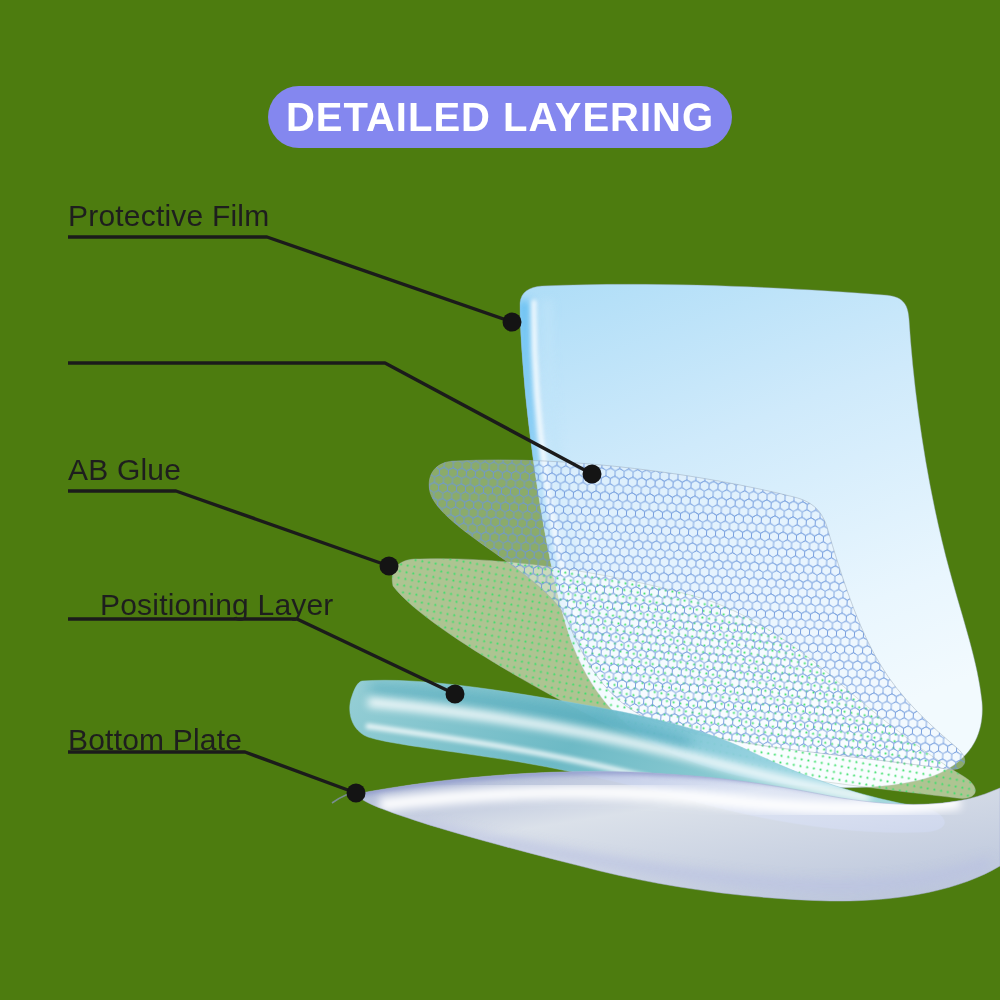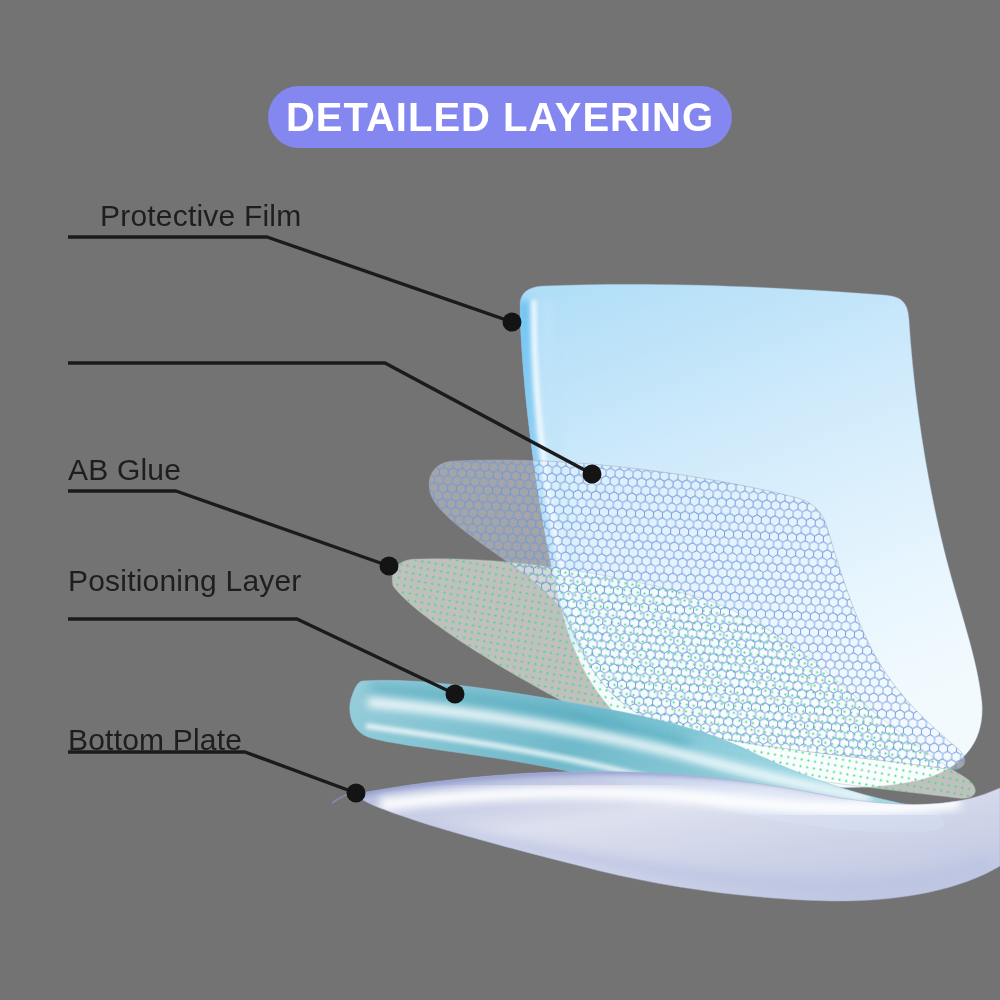--- a/index.html
+++ b/index.html
@@ -1,36 +1,36 @@
 <!DOCTYPE html>
 <html><head>
 <meta charset="utf-8">
 <style>
   html,body{margin:0;padding:0;background:#ffffff;}
   .stage{
-    position:relative;width:1000px;height:1000px;background:#737373;
+    position:relative;width:1000px;height:1000px;background:#4d7c0f;
     overflow:hidden;font-family:"Liberation Sans",sans-serif;
   }
   .badge{
     position:absolute;left:268px;top:86px;width:464px;height:62px;
     border-radius:31px;background:#8487ef;
     display:flex;align-items:center;justify-content:center;
   }
   .badge span{
     color:#ffffff;font-size:40px;font-weight:700;letter-spacing:1px;
     font-family:"Liberation Sans",sans-serif;white-space:nowrap;
   }
   .lyr-label{
     position:absolute;left:68px;font-size:30px;line-height:34px;color:#1e1e1e;
     font-weight:400;letter-spacing:0.2px;white-space:nowrap;
   }
-  #lbl0{top:199px;margin-left:32px;}
+  #lbl0{top:199px;}
   #lbl1{top:325px;}
   #lbl2{top:453px;}
-  #lbl3{top:564px;}
+  #lbl3{top:588px;margin-left:32px;}
   #lbl4{top:713px;margin-top:10px;}
   svg.art{position:absolute;left:0;top:0;}
 </style>
 </head>
 <body>
 
 <div class="stage">
 
   <svg class="art" width="1000" height="1000" viewBox="0 0 1000 1000">
     <defs>

